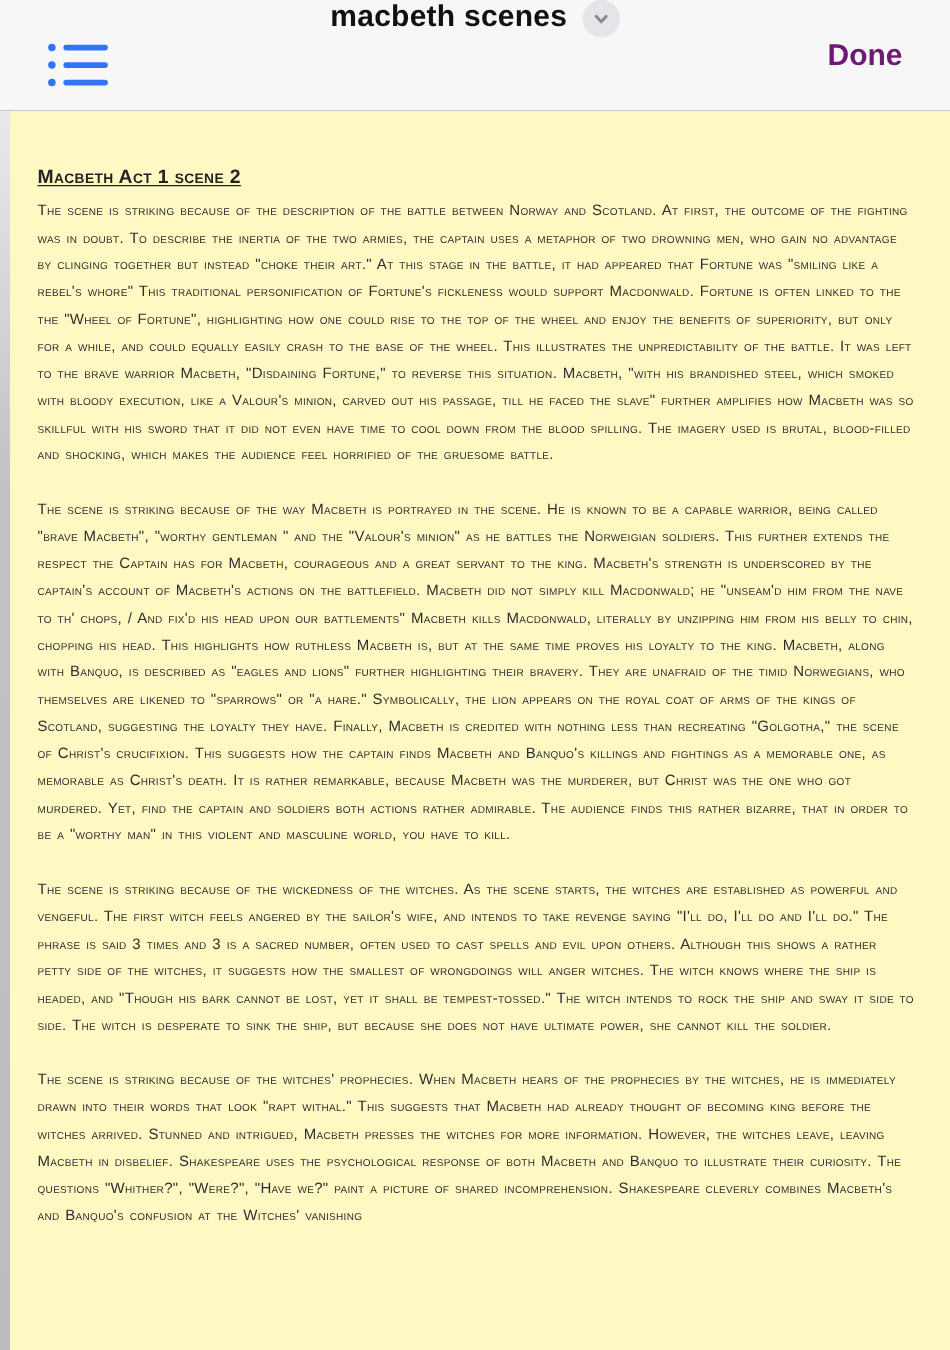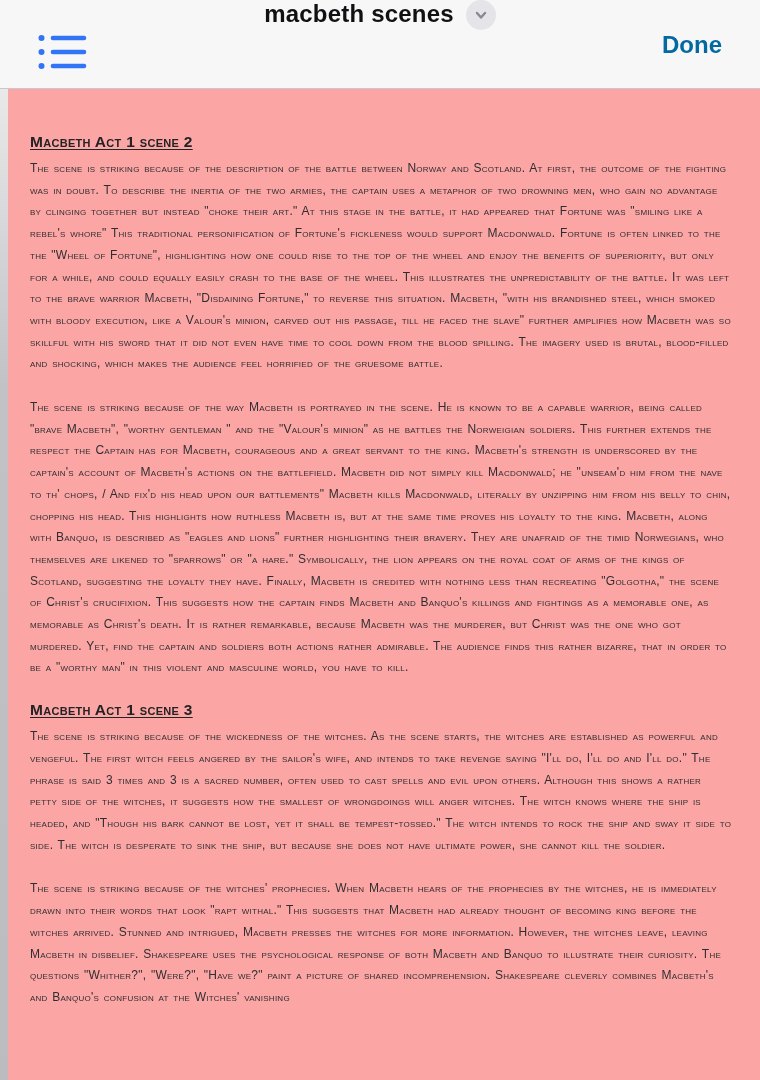--- a/index.html
+++ b/index.html
@@ -42,27 +42,27 @@
     background: #e4e4e9;
     border: none; cursor: pointer;
     display: flex; align-items: center; justify-content: center;
     padding: 0;
   }
   .done-btn {
     position: absolute; right: 38px; top: 0; height: 89px;
     background: none; border: none; cursor: pointer;
     font-family: "Liberation Sans", sans-serif;
     font-size: 24px; font-weight: bold;
-    color: #0369a1;
+    color: #701a75;
   }
   
   .page {
     position: relative;
     width: 760px; height: 991px;
-    background: #fca5a5;
+    background: #fef9c3;
   }
   .page-edge {
     position: absolute; left: 0; top: 0; bottom: 0;
     width: 8px;
     background: linear-gradient(to bottom, #e9e9ea, #c2c2c5 30%, #bcbcbf);
   }
   .page-inner {
     padding: 44px 28px 0 30px;
     color: #2b2b2d;
   }
@@ -123,19 +123,18 @@
   <div class="page-edge"></div>
   <div class="page-inner">
 
     <section>
       <h2 class="doc-heading">Macbeth Act 1 scene 2</h2>
       <p class="doc-para">The scene is striking because of the description of the battle between Norway and Scotland.  At first, the outcome of the fighting was in doubt. To describe the inertia of the two armies, the captain uses a metaphor of two drowning men, who gain no advantage by clinging together but instead "choke their art." At this stage in the battle, it had appeared that Fortune was "smiling like a rebel's whore" This traditional personification of Fortune's fickleness would support Macdonwald. Fortune is often linked to the the "Wheel of Fortune", highlighting how one could rise to the top of the wheel and enjoy the benefits of superiority, but only for a while, and could equally easily crash to the base of the wheel. This illustrates the unpredictability of the battle. It was left to the brave warrior Macbeth, "Disdaining Fortune," to reverse this situation. Macbeth, "with his brandished steel, which smoked with bloody execution, like a Valour's minion, carved out his passage, till he faced the slave" further amplifies how Macbeth was so skillful with his sword that it did not even have time to cool down from the blood spilling. The imagery used is brutal, blood-filled and shocking, which makes the audience feel horrified of the gruesome battle.</p>
       <p class="doc-para">The scene is striking because of the way Macbeth is portrayed in the scene. He is known to be a capable warrior, being called "brave Macbeth", "worthy gentleman " and the "Valour's minion" as he battles the Norweigian soldiers. This further extends the respect the Captain has for Macbeth, courageous and a great servant to the king. Macbeth's strength is underscored by the captain's account of Macbeth's actions on the battlefield. Macbeth did not simply kill Macdonwald; he "unseam'd him from the nave to th' chops, / And fix'd his head upon our battlements" Macbeth kills Macdonwald, literally by unzipping him from his belly to chin, chopping his head. This highlights how ruthless Macbeth is, but at the same time proves his loyalty to the king. Macbeth, along with Banquo, is described as "eagles and lions" further highlighting their bravery. They are unafraid of the timid Norwegians, who themselves are likened to "sparrows" or "a hare." Symbolically, the lion appears on the royal coat of arms of the kings of Scotland, suggesting the loyalty they have. Finally, Macbeth is credited with nothing less than recreating "Golgotha," the scene of Christ's crucifixion. This suggests how the captain finds Macbeth and Banquo's killings and fightings as a memorable one, as memorable as Christ's death. It is rather remarkable, because Macbeth was the murderer, but Christ was the one who got murdered. Yet, find the captain and soldiers both actions rather admirable. The audience finds this rather bizarre, that in order to be a "worthy man" in this violent and masculine world, you have to kill.</p>
     </section>
 
     <section class="section-2">
-      <h2 class="doc-heading">Macbeth Act 1 scene 3</h2>
       <p class="doc-para">The scene is striking because of the wickedness of the witches.  As the scene starts, the witches are established as powerful and vengeful. The first witch feels angered by the sailor's wife, and intends to take revenge saying "I'll do, I'll do and I'll do." The phrase is said 3 times and 3 is a sacred number, often used to cast spells and evil upon others. Although this shows a rather petty side of the witches, it suggests how the smallest of wrongdoings will anger witches. The witch knows where the ship is headed, and "Though his bark cannot be lost, yet it shall be tempest-tossed." The witch intends to rock the ship and sway it side to side. The witch is desperate to sink the ship, but because she does not have ultimate power, she cannot kill the soldier.</p>
       <p class="doc-para para-extra-gap">The scene is striking because of the witches' prophecies.  When Macbeth hears of the prophecies by the witches, he is immediately drawn into their words that look "rapt withal." This suggests that Macbeth had already thought of becoming king before the witches arrived. Stunned and intrigued, Macbeth presses the witches for more information. However, the witches leave, leaving Macbeth in disbelief.  Shakespeare uses the psychological response of both Macbeth and Banquo to illustrate their curiosity. The questions "Whither?", "Were?", "Have we?"  paint a picture of shared incomprehension. Shakespeare cleverly combines Macbeth's and Banquo's confusion at the Witches' vanishing</p>
     </section>
 
   </div>
 </main>
 
 </body></html>

